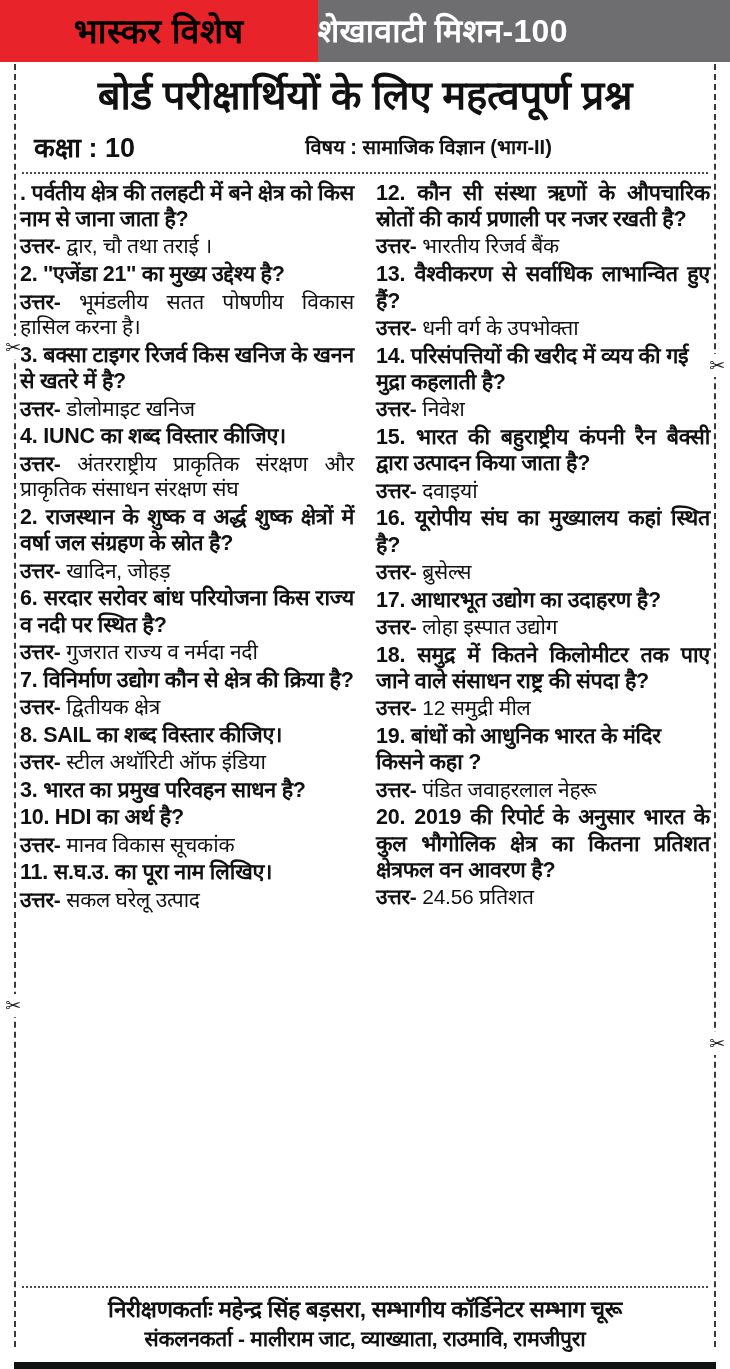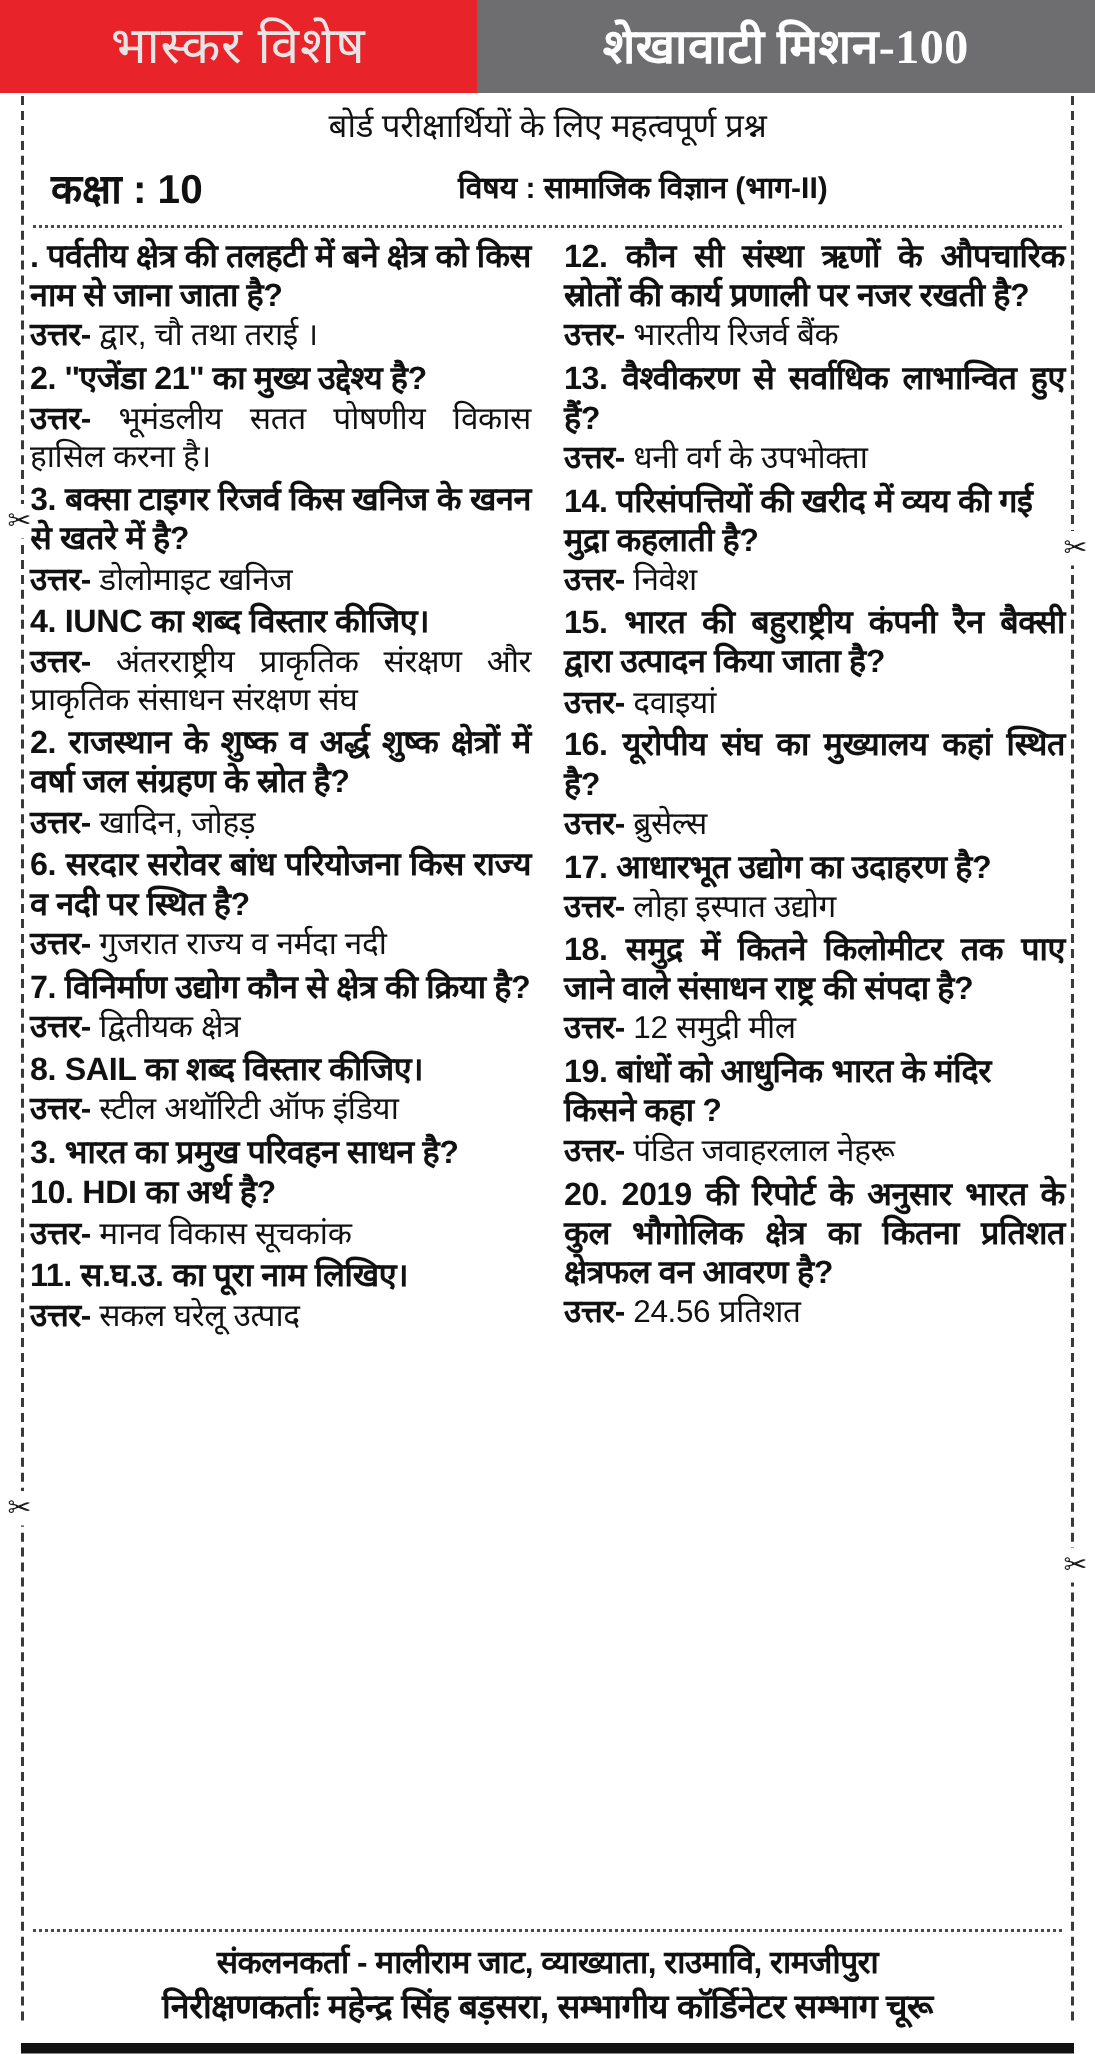--- a/index.html
+++ b/index.html
@@ -39,27 +39,25 @@
     width: 43.5%;
     display: flex;
     align-items: center;
     justify-content: center;
   }
   .banner-gray {
     background: #6e6e70;
     width: 56.5%;
     display: flex;
     align-items: center;
-    justify-content: center;
-    font-family: Liberation Serif, serif;
   }
   .banner-red-text {
-    color: #e5e5e5;
+    color: #000000;
     font-size: 34px;
-    font-weight: normal;
+    font-weight: bold;
     letter-spacing: 0.5px;
     line-height: 1;
     white-space: nowrap;
   }
   .banner-gray-text {
     color: #ffffff;
     font-size: 32px;
     font-weight: bold;
     letter-spacing: 0.3px;
     line-height: 1;
@@ -92,22 +90,22 @@
   .sc-right-1 { right: -11px; top: 290px; }
   .sc-right-2 { right: -11px; top: 968px; }
 
   
   .title-block {
     flex: 0 0 auto;
     padding: 9px 26px 0 26px;
     text-align: center;
   }
   .main-title {
-    font-size: 22px;
-    font-weight: normal;
+    font-size: 40px;
+    font-weight: bold;
     line-height: 1.22;
     letter-spacing: -0.2px;
     white-space: nowrap;
   }
 
   .meta-row {
     display: flex;
     align-items: center;
     padding: 8px 26px 0 26px;
     flex: 0 0 auto;
@@ -299,18 +297,18 @@
       <div class="a nojust"><span class="a-label">उत्तर-</span> <span>पंडित जवाहरलाल नेहरू</span></div>
 
       <div class="q">20. 2019 की रिपोर्ट के अनुसार भारत के कुल भौगोलिक क्षेत्र का कितना प्रतिशत क्षेत्रफल वन आवरण है?</div>
       <div class="a nojust"><span class="a-label">उत्तर-</span> <span>24.56 प्रतिशत</span></div>
     </div>
 
   </div>
 
   <div class="footer-rule"></div>
   <div class="footer">
+    <div class="footer-line">निरीक्षणकर्ताः महेन्द्र सिंह बड़सरा, सम्भागीय कॉर्डिनेटर सम्भाग चूरू</div>
     <div class="footer-line second">संकलनकर्ता - मालीराम जाट, व्याख्याता, राउमावि, रामजीपुरा</div>
-    <div class="footer-line">निरीक्षणकर्ताः महेन्द्र सिंह बड़सरा, सम्भागीय कॉर्डिनेटर सम्भाग चूरू</div>
   </div>
   <div class="bottom-bar"></div>
 
 </div>
 
 </body></html>

